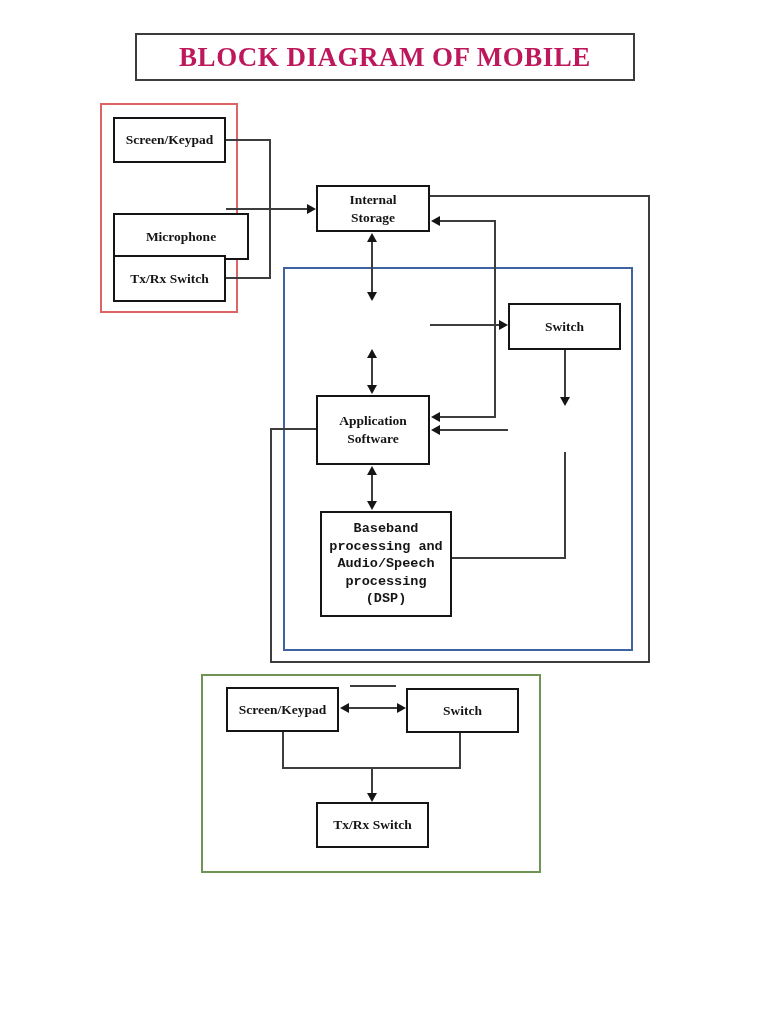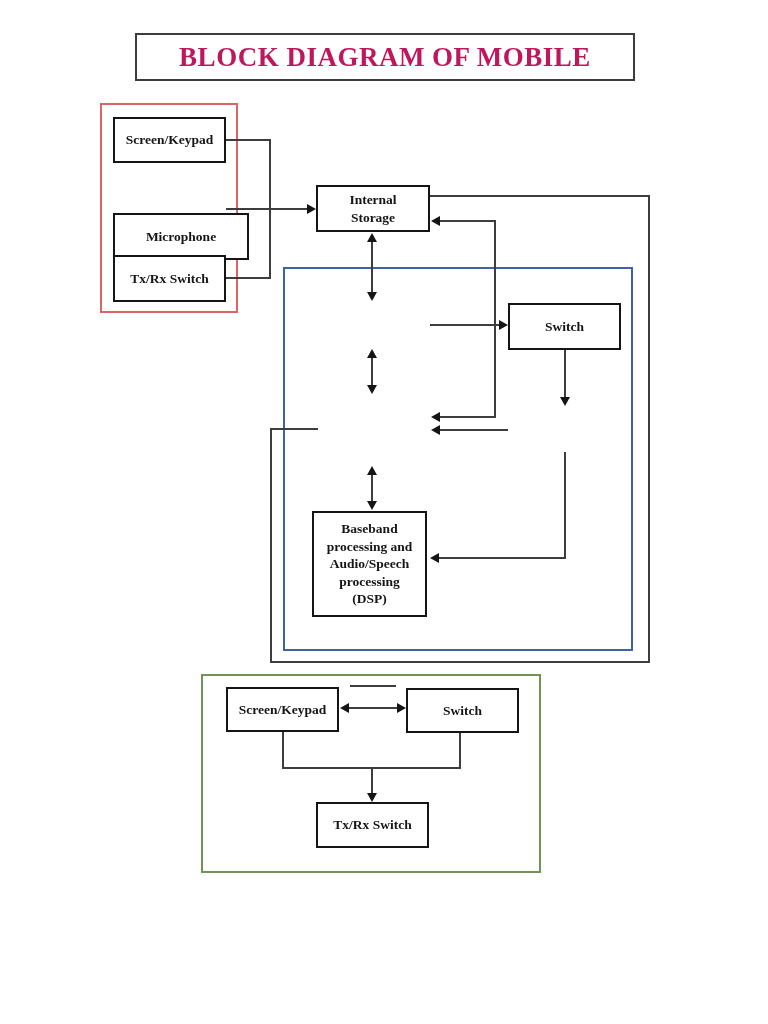--- a/index.html
+++ b/index.html
@@ -119,21 +119,23 @@
   <div class="arr d" style="left:367px; top:793px;"></div>
 
   <div class="node" style="left:113px; top:117px; width:113px; height:46px;">Screen/Keypad</div>
   <div class="node" style="left:113px; top:185px; width:136px; height:47px;margin-top:28px;">Microphone</div>
   <div class="node" style="left:113px; top:255px; width:113px; height:47px;">Tx/Rx Switch</div>
 
   <div class="node" style="left:316px; top:185px; width:114px; height:47px;">Internal
 Storage</div>
 
   <div class="node" style="left:508px; top:303px; width:113px; height:47px;">Switch</div>
-  <div class="node" style="left:312px; top:511px; width:115px; height:106px;">Baseband
+  <div class="node" style="left:316px; top:395px; width:114px; height:70px;">Application
+Software</div>
+  <div class="node" style="left:320px; top:511px; width:132px; height:106px;font-family:Liberation Mono, monospace;">Baseband
 processing and
 Audio/Speech
 processing
 (DSP)</div>
 
   <div class="node" style="left:226px; top:687px; width:113px; height:45px;">Screen/Keypad</div>
   <div class="node" style="left:406px; top:688px; width:113px; height:45px;">Switch</div>
   <div class="node" style="left:316px; top:802px; width:113px; height:46px;">Tx/Rx Switch</div>
 
 </div>

